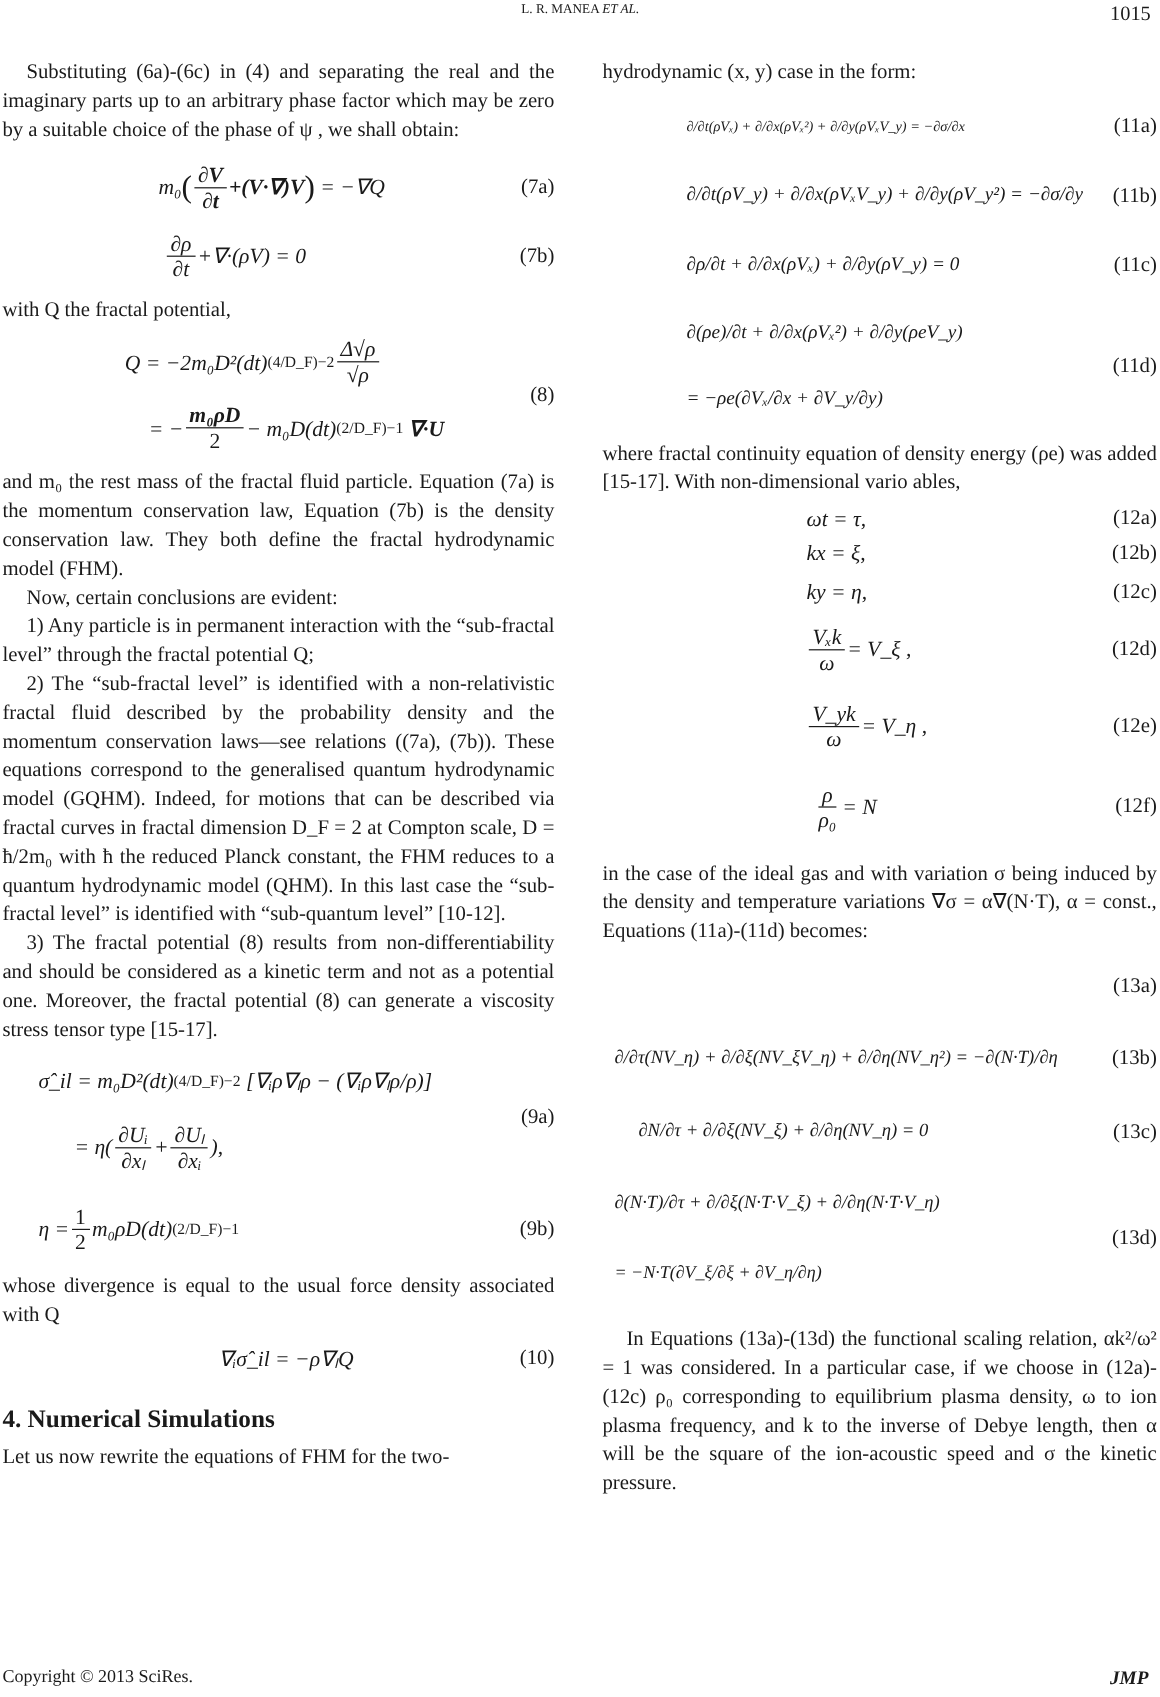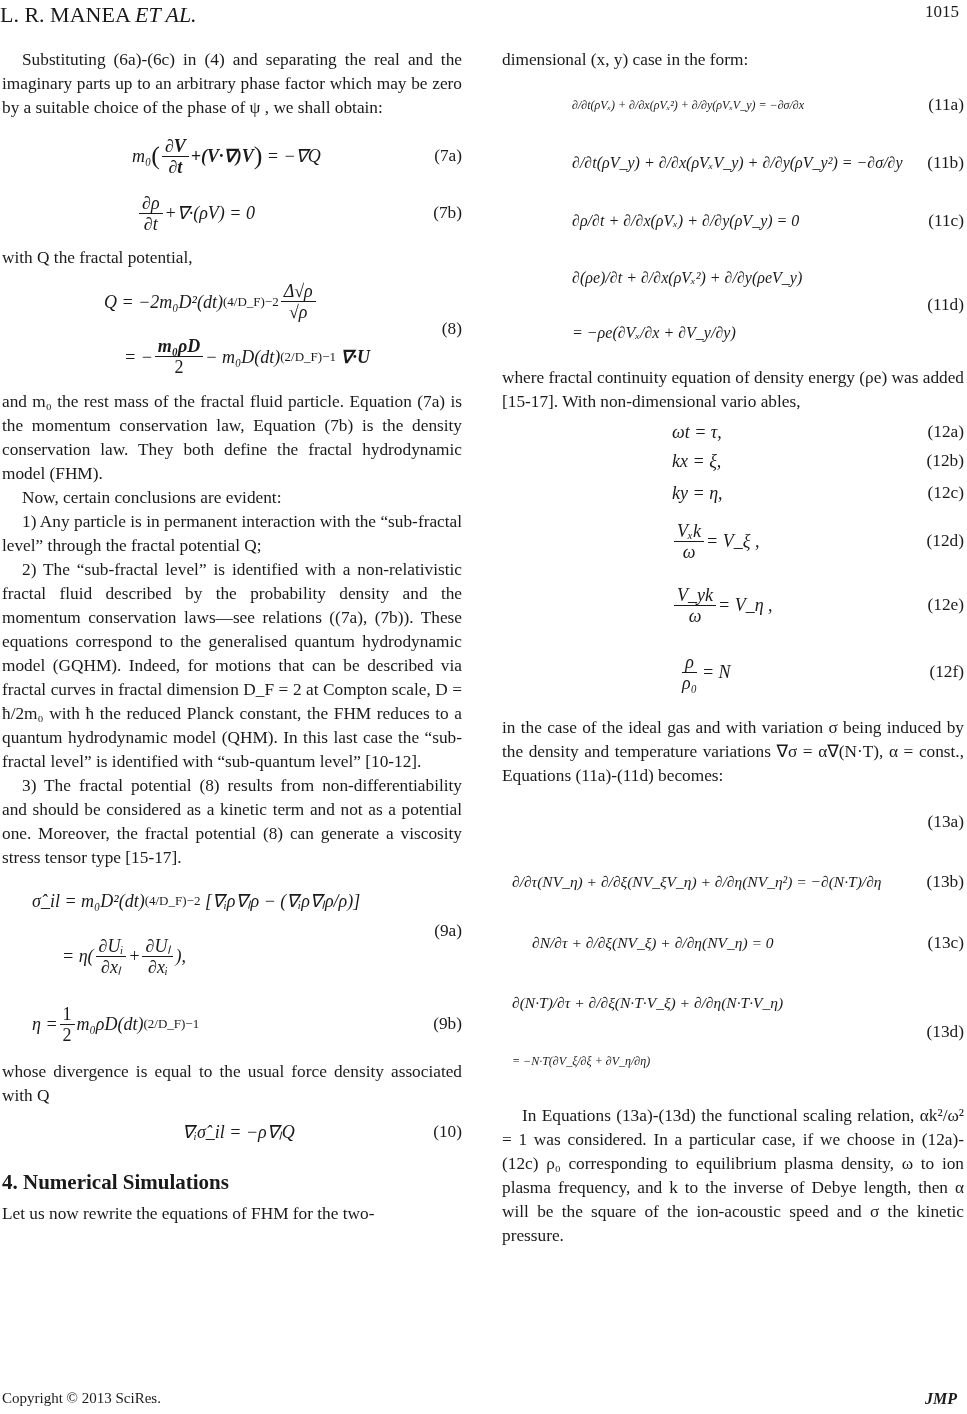--- a/index.html
+++ b/index.html
@@ -1,19 +1,19 @@
 <!DOCTYPE html>
 <html><head>
 <meta charset="utf-8">
 <style>
   html, body { margin: 0; padding: 0; background: #ffffff; }
   body { width: 967px; height: 1414px; position: relative; overflow: hidden;
          font-family: "Liberation Serif", serif; color: #1a1a1a; }
   .abs { position: absolute; }
-  .hdr-title { left: 0; width: 967px; top: 2px; font-size: 22px; }
+  .hdr-title { left: 0; width: 967px; top: 2px; text-align: center; font-size: 11px; }
   .hdr-title i { font-style: italic; }
   .hdr-page { right: 8px; top: 2px; font-size: 17px; }
   .col { position: absolute; top: 48px; font-size: 17.3px; line-height: 24px; text-align: justify; }
   .col-left { left: 2px; width: 460px; }
   .col-right { left: 502px; width: 462px; }
   p { margin: 0; }
   .ind { text-indent: 20px; }
   i, .m { font-style: italic; }
   .eq { position: relative; height: 48px; }
   .eq .body { position: absolute; top: 0; font-style: italic; font-size: 18px; white-space: nowrap; display: flex; align-items: center; height: 100%; }
@@ -136,21 +136,21 @@
         <span>∇ᵢσ̂_il = −ρ∇ₗQ</span>
       </div>
     <span class="num">(10)</span>
   </div>
 
   <div class="sec">4. Numerical Simulations</div>
   <p>Let us now rewrite the equations of FHM for the two-</p>
 </div>
 
 <div class="col col-right">
-  <p>dimensional  (x, y)  case in the form:</p>
+  <p>hydrodynamic  (x, y)  case in the form:</p>
 
   <div class="eq" style="height:58px;margin-top:4px;">
     <div class="body" style="left:70px;font-size:12px;justify-content:center;">
         <span>∂/∂t(ρVₓ) + ∂/∂x(ρVₓ²) + ∂/∂y(ρVₓV_y) = −∂σ/∂x</span>
       </div>
     <span class="num">(11a)</span>
   </div>
   <div class="eq" style="height:58px;">
     <div class="body" style="left:70px;font-size:16px;">
         <span>∂/∂t(ρV_y) + ∂/∂x(ρVₓV_y) + ∂/∂y(ρV_y²) = −∂σ/∂y</span>
@@ -238,21 +238,21 @@
   <div class="eq" style="height:62px;">
     <div class="body" style="left:10px;font-size:15.5px;margin-left:20px;">
         <span>∂N/∂τ + ∂/∂ξ(NV_ξ) + ∂/∂η(NV_η) = 0</span>
       </div>
     <span class="num">(13c)</span>
   </div>
   <div class="eq" style="height:116px;">
     <div class="body" style="left:10px;height:58px;top:0;font-size:15.5px;">
         <span>∂(N·T)/∂τ + ∂/∂ξ(N·T·V_ξ) + ∂/∂η(N·T·V_η)</span>
       </div>
-    <div class="body" style="left:10px;height:58px;top:58px;font-size:12px;">
+    <div class="body" style="left:10px;height:58px;top:58px;font-size:15px;">
         <span>= −N·T(∂V_ξ/∂ξ + ∂V_η/∂η)</span>
       </div>
     <span class="num">(13d)</span>
   </div>
 
   <p class="ind" style="margin-top:14px;">In Equations (13a)-(13d) the functional scaling relation,  αk²/ω² = 1  was considered. In a particular case, if we choose in (12a)-(12c)  ρ₀  corresponding to equilibrium plasma density, ω to ion plasma frequency, and k to the inverse of Debye length, then α will be the square of the ion-acoustic speed and σ the kinetic pressure.</p>
 </div>
 
 <div class="abs footer-l">Copyright © 2013 SciRes.</div>
 <div class="abs footer-r">JMP</div>

